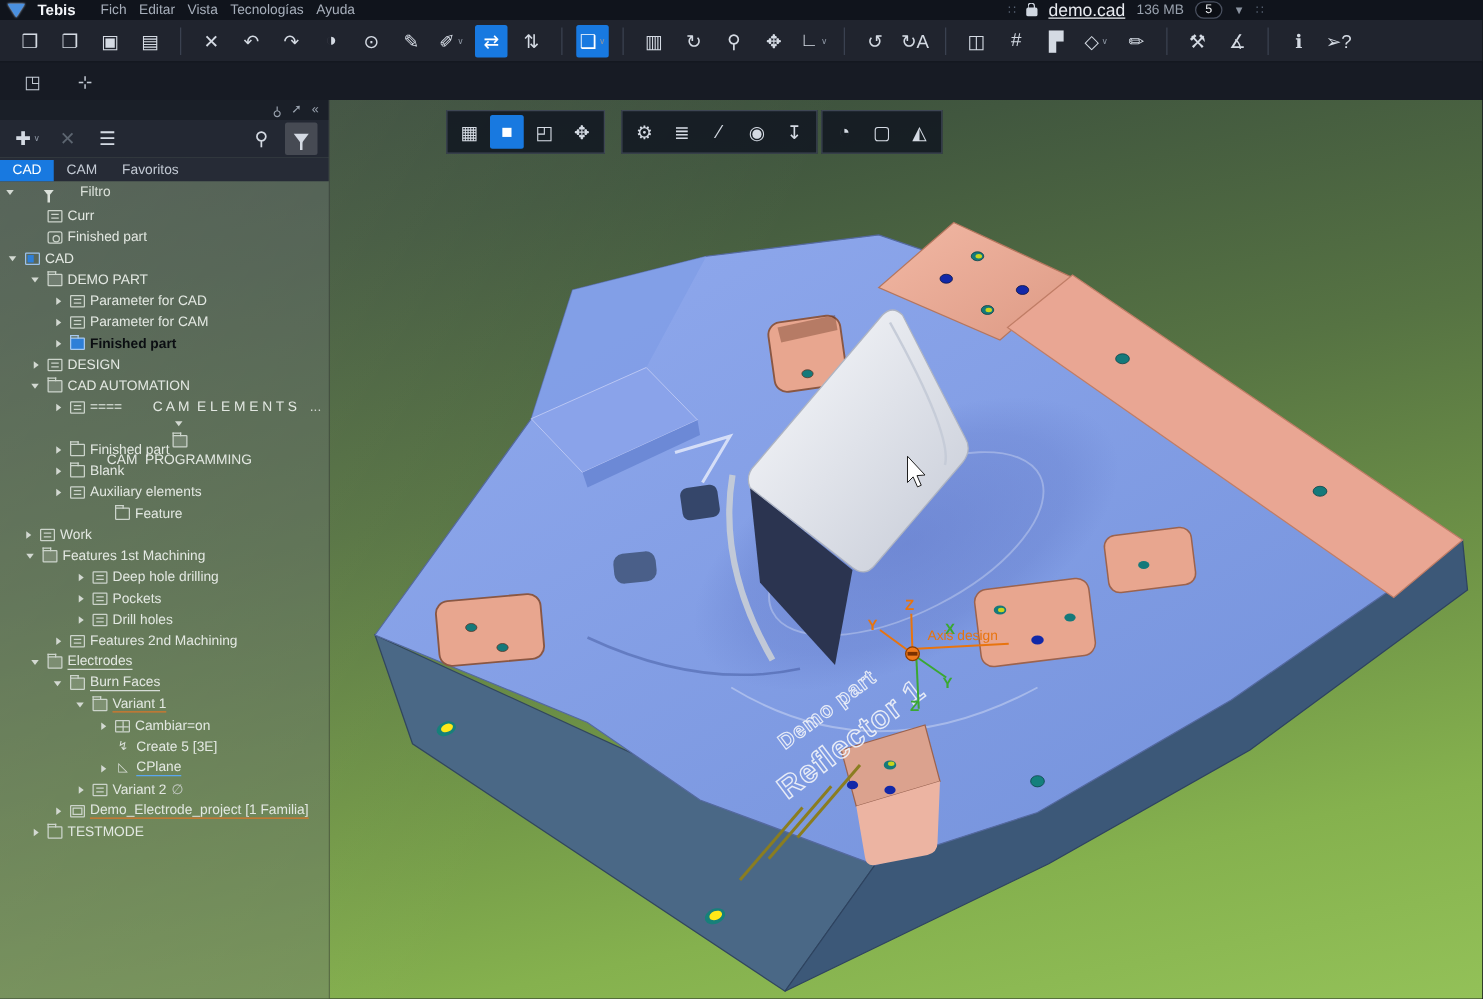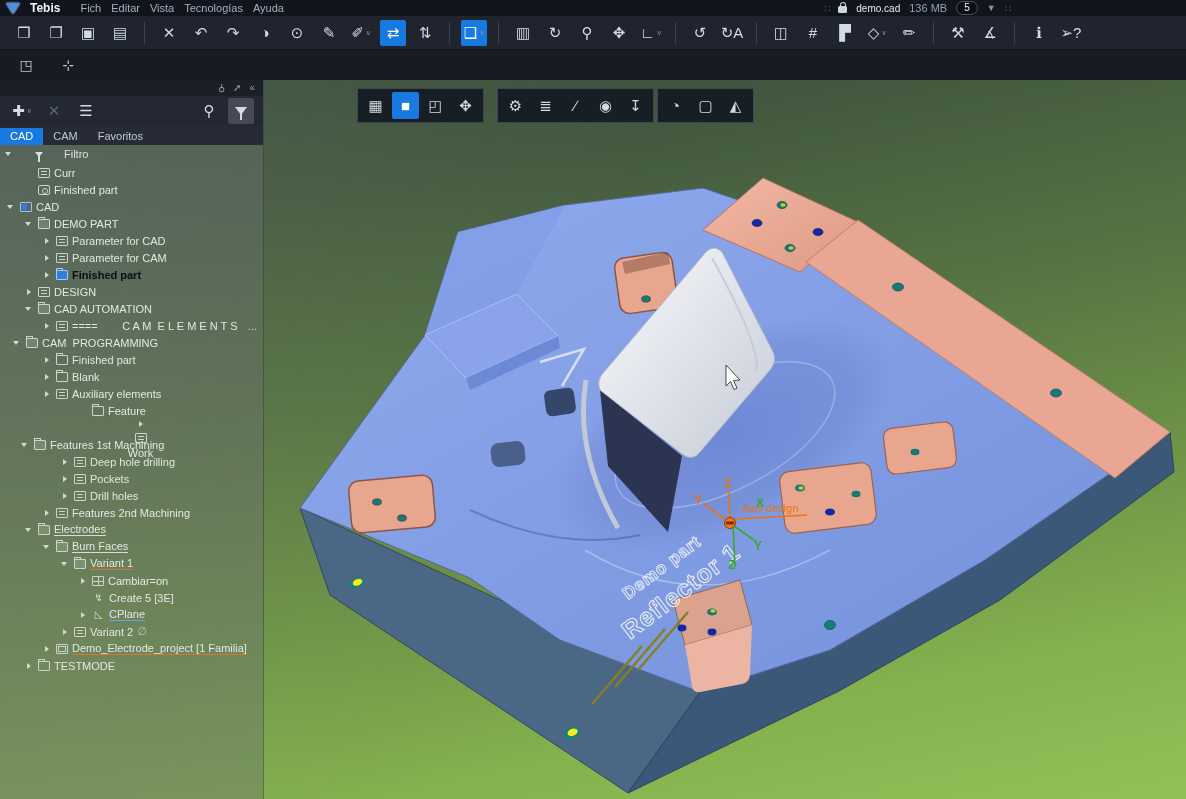--- a/index.html
+++ b/index.html
@@ -11,21 +11,21 @@
            display:flex;align-items:center;gap:6px;padding:0 6px;box-sizing:border-box;z-index:40;}
   .logo{width:0;height:0;border-left:7px solid transparent;border-right:7px solid transparent;
         border-top:11px solid #4a90e0;filter:drop-shadow(0 0 1px #cfe2ff);margin-right:4px;}
   .appname{color:#f2f4f8;font-weight:bold;font-size:12px;margin-right:14px;}
   .menu-item{color:#a7afbb;font-size:11px;margin-right:10px;cursor:default;}
   .doccluster{display:flex;align-items:center;gap:9px;margin-left:auto;margin-right:170px;}
   .grip{color:#55607080;color:#556070;font-size:10px;letter-spacing:-1px;}
   .lock{width:9px;height:7px;background:#cfd6e0;border-radius:1.5px;position:relative;margin-top:3px;}
   .lock::before{content:"";position:absolute;top:-4px;left:1.5px;width:4px;height:4px;
                 border:1.5px solid #cfd6e0;border-bottom:none;border-radius:3px 3px 0 0;}
-  .fname{color:#e8ebf0;font-size:10px;}
+  .fname{color:#e8ebf0;font-size:14px;text-decoration:underline;}
   .fsize{color:#98a1ad;font-size:11px;}
   .badge{background:#0b0e14;border:1px solid #4a5160;color:#f0f2f5;font-size:10px;
          border-radius:7px;padding:0 7px;line-height:12px;}
   .chevdn{color:#8b94a1;font-size:9px;}
   
   .toolbar1{position:absolute;left:0;top:16px;width:1186px;height:34px;background:#20242e;
             display:flex;align-items:center;padding:0 8px;box-sizing:border-box;z-index:40;
             border-bottom:1px solid #11151d;}
   .toolbar2{position:absolute;left:0;top:50px;width:1186px;height:30px;background:#171b24;
             display:flex;align-items:center;padding:0 10px;box-sizing:border-box;z-index:40;gap:10px;}
@@ -461,26 +461,26 @@
       <div class="trow" style="padding-left: 24px;"><span class="chev"></span><span class="ticn folder-list"></span><span class="tlab">Curr</span></div>
       <div class="trow" style="padding-left: 24px;"><span class="chev"></span><span class="ticn camera"></span><span class="tlab">Finished part</span></div>
       <div class="trow" style="padding-left: 6px;"><span class="chev open"></span><span class="ticn doc-blue"></span><span class="tlab">CAD</span></div>
       <div class="trow" style="padding-left: 24px;"><span class="chev open"></span><span class="ticn folder-open"></span><span class="tlab">DEMO PART</span></div>
       <div class="trow" style="padding-left: 42px;"><span class="chev closed"></span><span class="ticn doc"></span><span class="tlab">Parameter for CAD</span></div>
       <div class="trow" style="padding-left: 42px;"><span class="chev closed"></span><span class="ticn doc"></span><span class="tlab">Parameter for CAM</span></div>
       <div class="trow" style="padding-left: 42px;"><span class="chev closed"></span><span class="ticn folder-blue"></span><span class="tlab bold">Finished part</span></div>
       <div class="trow" style="padding-left: 24px;"><span class="chev closed"></span><span class="ticn doc"></span><span class="tlab">DESIGN</span></div>
       <div class="trow" style="padding-left: 24px;"><span class="chev open"></span><span class="ticn folder-open"></span><span class="tlab">CAD AUTOMATION</span></div>
       <div class="trow" style="padding-left: 42px;"><span class="chev closed"></span><span class="ticn doc"></span><span class="tlab">====        C A M  E L E M E N T S</span><span class="ttrail">...</span></div>
-      <div class="trow" style="padding-left: 12px;"><span class="chev open"></span><span class="ticn folder-open"></span><span class="tlab">CAM  PROGRAMMING</span></div>
+      <div class="trow" style="padding-left: 24px; flex-direction: column;"><span class="chev open"></span><span class="ticn folder-open"></span><span class="tlab">CAM  PROGRAMMING</span></div>
       <div class="trow" style="padding-left: 42px;"><span class="chev closed"></span><span class="ticn folder"></span><span class="tlab">Finished part</span></div>
       <div class="trow" style="padding-left: 42px;"><span class="chev closed"></span><span class="ticn folder"></span><span class="tlab">Blank</span></div>
       <div class="trow" style="padding-left: 42px;"><span class="chev closed"></span><span class="ticn doc"></span><span class="tlab">Auxiliary elements</span></div>
       <div class="trow" style="padding-left: 42px; margin-left: 36px;"><span class="chev"></span><span class="ticn folder"></span><span class="tlab">Feature</span></div>
-      <div class="trow" style="padding-left: 18px; flex-direction: column;"><span class="chev closed"></span><span class="ticn doc"></span><span class="tlab">Work</span></div>
+      <div class="trow" style="padding-left: 18px;"><span class="chev closed"></span><span class="ticn doc"></span><span class="tlab">Work</span></div>
       <div class="trow" style="padding-left: 20px;"><span class="chev open"></span><span class="ticn folder-open"></span><span class="tlab">Features 1st Machining</span></div>
       <div class="trow" style="padding-left: 60px;"><span class="chev closed"></span><span class="ticn doc"></span><span class="tlab">Deep hole drilling</span></div>
       <div class="trow" style="padding-left: 60px;"><span class="chev closed"></span><span class="ticn doc"></span><span class="tlab">Pockets</span></div>
       <div class="trow" style="padding-left: 60px;"><span class="chev closed"></span><span class="ticn doc"></span><span class="tlab">Drill holes</span></div>
       <div class="trow" style="padding-left: 42px;"><span class="chev closed"></span><span class="ticn doc"></span><span class="tlab">Features 2nd Machining</span></div>
       <div class="trow" style="padding-left: 24px;"><span class="chev open"></span><span class="ticn folder-open"></span><span class="tlab u-gray">Electrodes</span></div>
       <div class="trow" style="padding-left: 42px;"><span class="chev open"></span><span class="ticn folder-open"></span><span class="tlab u-gray">Burn Faces</span></div>
       <div class="trow" style="padding-left: 60px;"><span class="chev open"></span><span class="ticn folder-open"></span><span class="tlab u-orange">Variant 1</span></div>
       <div class="trow" style="padding-left: 78px;"><span class="chev closed"></span><span class="ticn table"></span><span class="tlab">Cambiar=on</span></div>
       <div class="trow" style="padding-left: 78px;"><span class="chev"></span><span class="tig">↯</span><span class="tlab">Create 5 [3E]</span></div>

